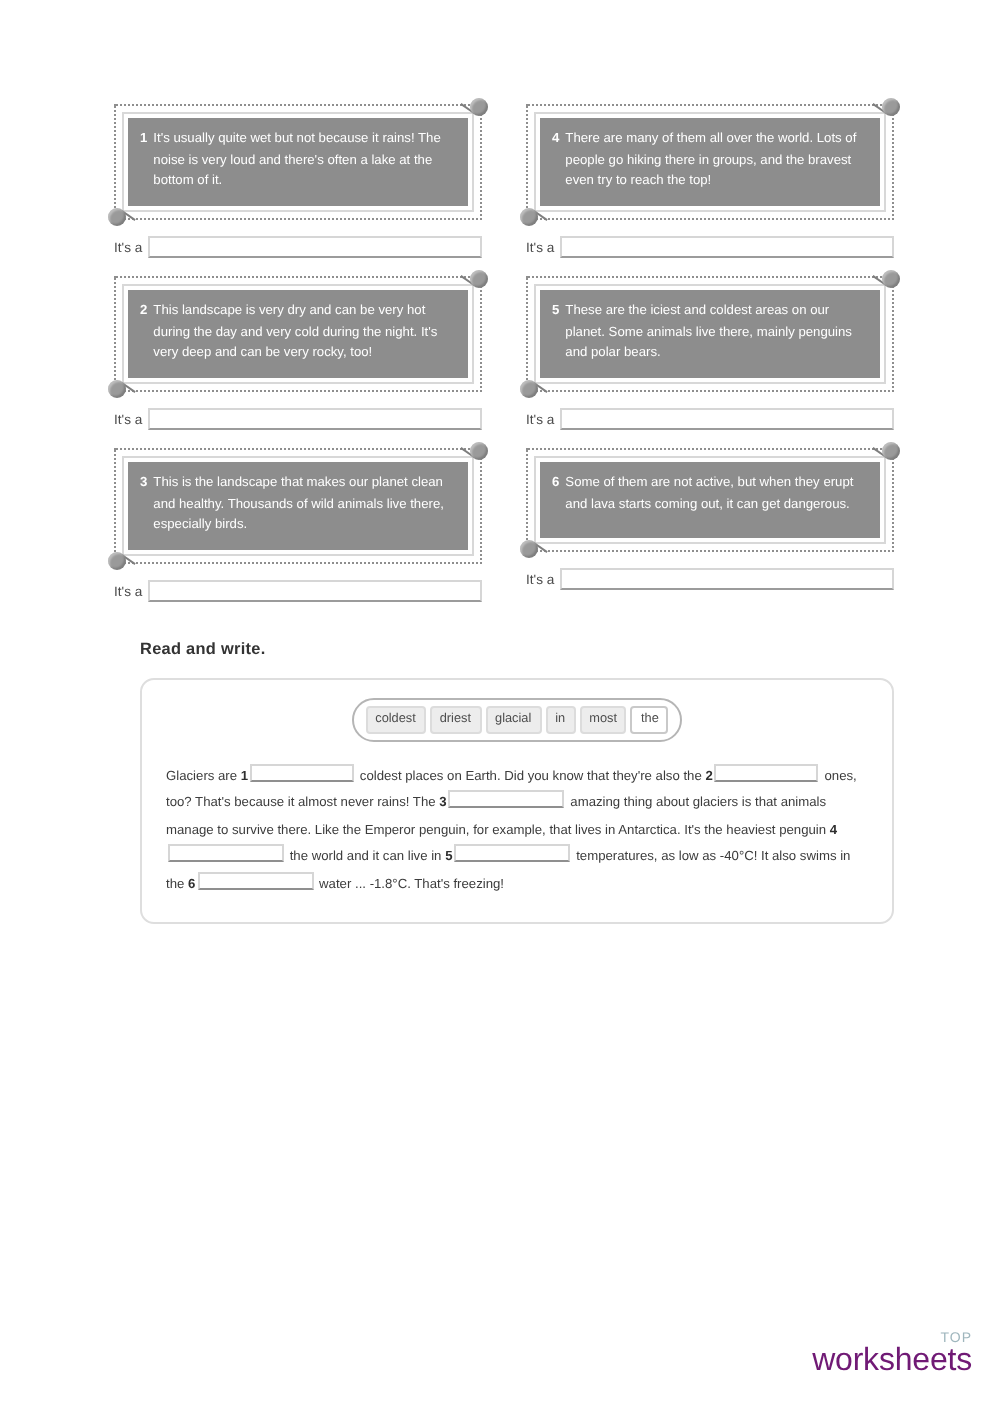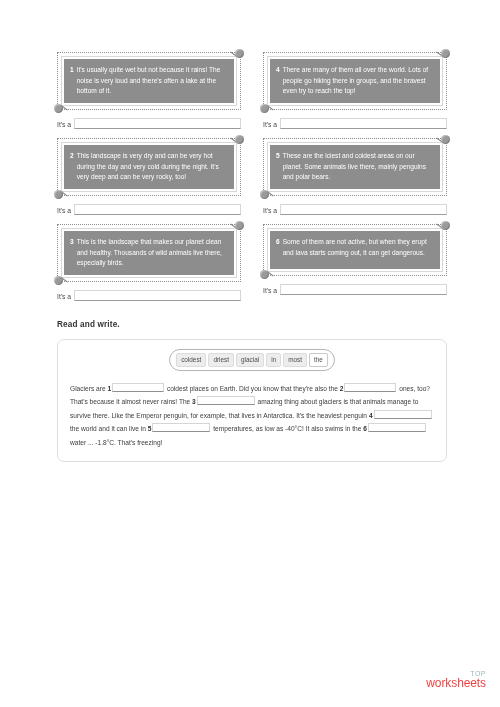--- a/index.html
+++ b/index.html
@@ -127,21 +127,21 @@
   .answer-box {
     flex: 1;
     height: 11px;
     background: #ffffff;
     border: 1px solid #d6d6d6;
     border-bottom: 1px solid #9b9b9b;
     box-sizing: border-box;
   }
 
   
-  .ex2-wrap { margin-top: 17px; }
+  .ex2-wrap { margin-top: 17px; margin-left: 13px; }
 
   .readwrite-box {
     border: 1px solid #dedede;
     border-radius: 7px;
     padding: 9px 12px 12px 12px;
     box-sizing: border-box;
   }
 
   .wordbank-holder {
     display: flex;
@@ -203,22 +203,22 @@
     text-align: right;
     line-height: 1.05;
   }
   .logo-top {
     font-size: 7px;
     color: #9fb6bd;
     letter-spacing: 0.5px;
     display: block;
   }
   .logo-main {
-    font-size: 12px;
-    color: #ef4444;
+    font-size: 16px;
+    color: #701a75;
     display: block;
     letter-spacing: -0.1px;
   }
 </style>
 </head>
 <body>
 
 <div class="page">
 
   <div class="content">

